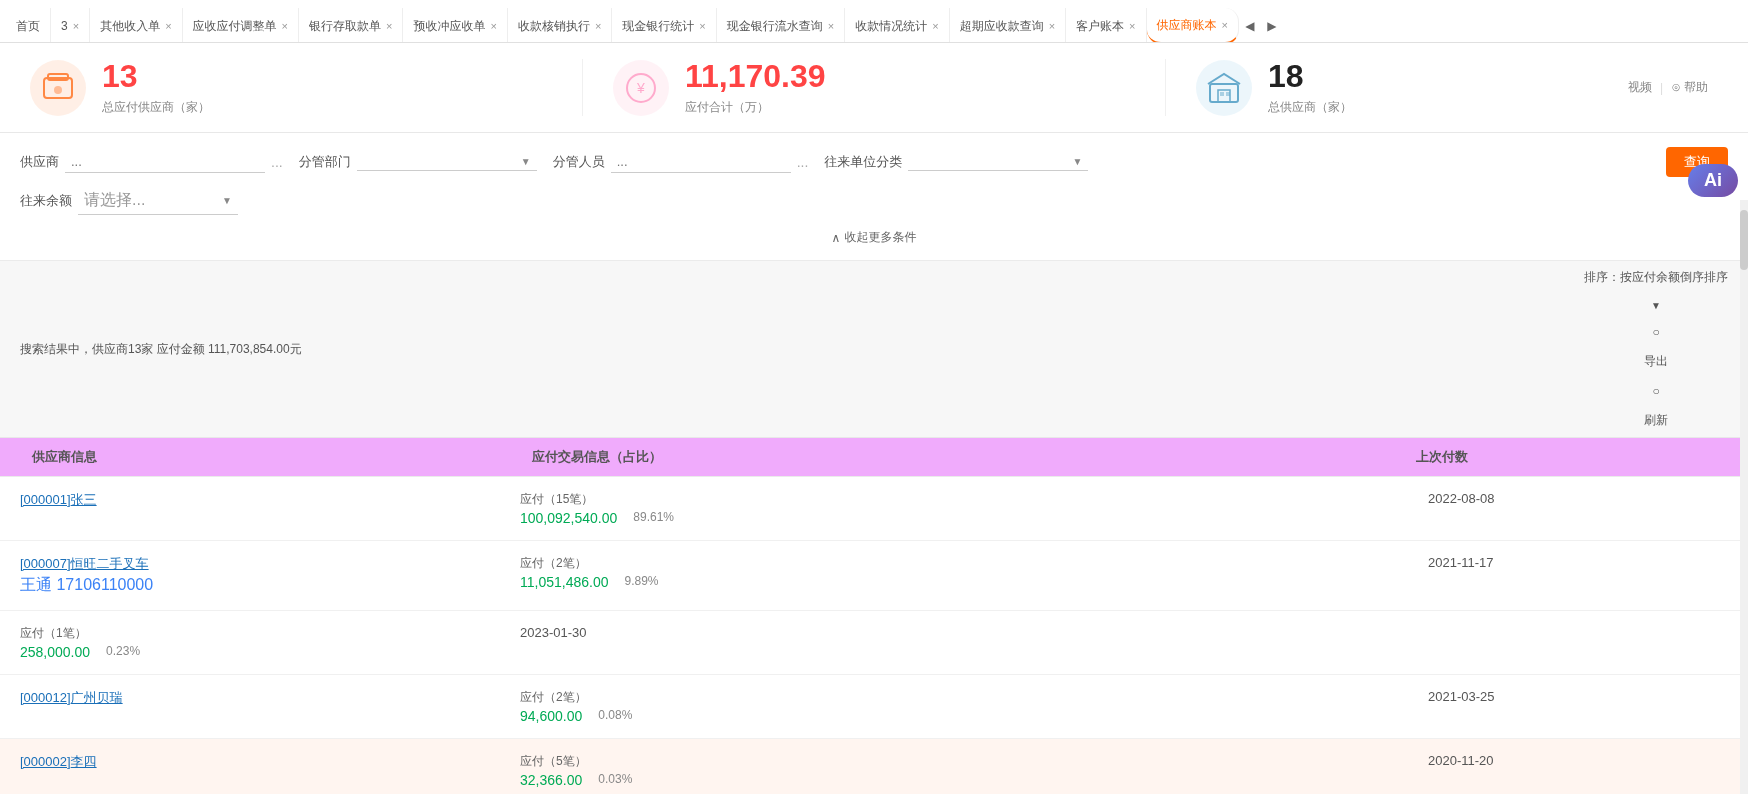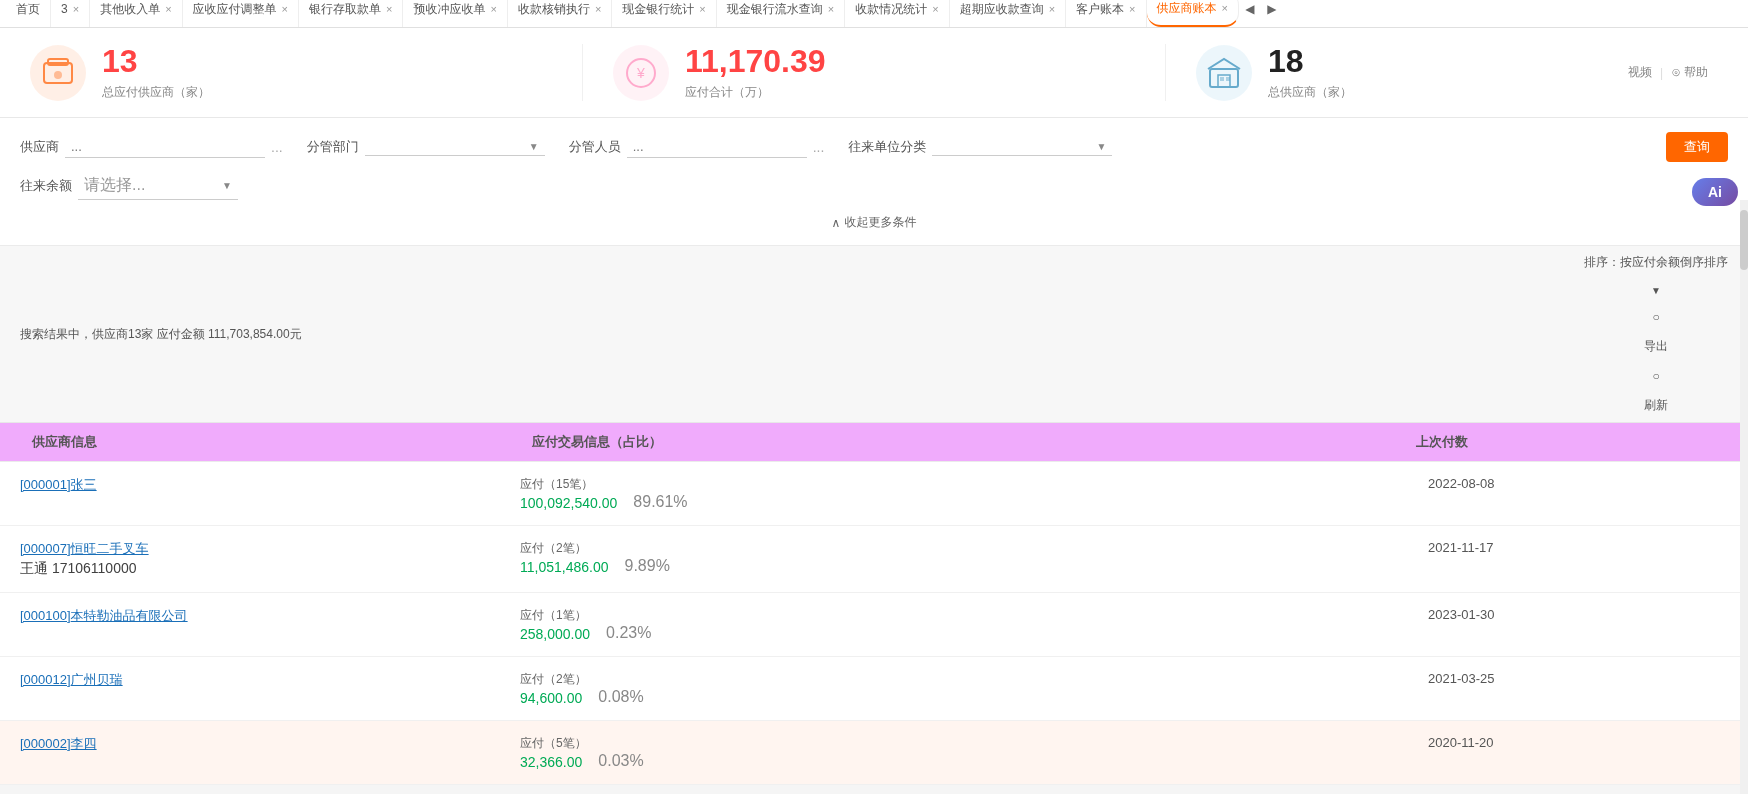--- a/index.html
+++ b/index.html
@@ -1,25 +1,25 @@
 <!DOCTYPE html>
 <html><head>
   <meta charset="utf-8">
   <style>
     * { box-sizing: border-box; margin: 0; padding: 0; }
     body { font-family: 'Microsoft YaHei', Arial, sans-serif; font-size: 13px; background: #f5f5f5; color: #333; }
 
     
     .top-nav {
       display: flex;
-      align-items: flex-end;
+      align-items: flex-start;
       background: #fff;
       border-bottom: 1px solid #e0e0e0;
-      height: 28px;
-      padding: 0 6px;
+      height: 43px;
+      padding: 8px 6px;
       overflow: hidden;
     }
     .nav-tab {
       display: inline-flex;
       align-items: center;
       padding: 0 10px;
       height: 36px;
       font-size: 12px;
       color: #555;
       border-right: 1px solid #eee;
@@ -104,21 +104,21 @@
 
     
     .filter-area {
       background: #fff;
       padding: 14px 20px 10px;
       border-bottom: 1px solid #ebebeb;
     }
     .filter-row {
       display: flex;
       align-items: center;
-      gap: 24px;
+      gap: 16px;
       margin-bottom: 10px;
     }
     .filter-item {
       display: flex;
       align-items: center;
       gap: 6px;
     }
     .filter-label {
       font-size: 13px;
       color: #555;
@@ -198,31 +198,31 @@
       align-items: start;
     }
     .table-row:last-child { background: #fff5f0; }
     .supplier-link {
       color: #1a6fb8;
       text-decoration: underline;
       font-size: 13px;
       cursor: pointer;
     }
     .supplier-sub {
-      font-size: 14px;
-      color: #404040;
+      font-size: 16px;
+      color: #3b82f6;
       margin-top: 2px;
     }
     .tx-label { font-size: 12px; color: #666; }
     .tx-amount {
       font-size: 14px;
       color: #00aa55;
       margin-top: 2px;
     }
-    .tx-percent { font-size: 16px; color: #888; margin-left: 16px; }
+    .tx-percent { font-size: 12px; color: #888; margin-left: 16px; }
     .tx-row { display: flex; align-items: center; }
     .last-pay { font-size: 13px; color: #555; }
 
     
     .right-scrollbar {
       position: fixed;
       right: 0;
       top: 200px;
       bottom: 0;
       width: 8px;
@@ -233,27 +233,27 @@
       height: 60px;
       background: #ccc;
       border-radius: 4px;
       margin-top: 10px;
     }
 
     
     .ai-btn {
       position: fixed;
       right: 10px;
-      top: 178px;
+      top: 164px;
       background: linear-gradient(135deg, #667eea 0%, #764ba2 100%);
       color: #fff;
       border: none;
       border-radius: 20px;
       padding: 6px 16px;
-      font-size: 14px;
+      font-size: 18px;
       font-weight: bold;
       cursor: pointer;
       z-index: 100;
     }
 
     
     .dd-arrow {
       display: inline-block;
       margin-left: 4px;
       font-size: 10px;
@@ -466,25 +466,20 @@
         <span class="tx-percent">9.89%</span>
       </div>
     </div>
     <div>
       <span class="last-pay">2021-11-17</span>
     </div>
   </div>
 
   <div class="table-row">
     <div>
-      <a class="supplier-link">
-        <span>[000100]</span><span>本特勒油品有限公司</span>
-      </a>
-    </div>
-    <div>
       <div class="tx-label">应付（1笔）</div>
       <div class="tx-row">
         <span class="tx-amount">258,000.00</span>
         <span class="tx-percent">0.23%</span>
       </div>
     </div>
     <div>
       <span class="last-pay">2023-01-30</span>
     </div>
   </div>

